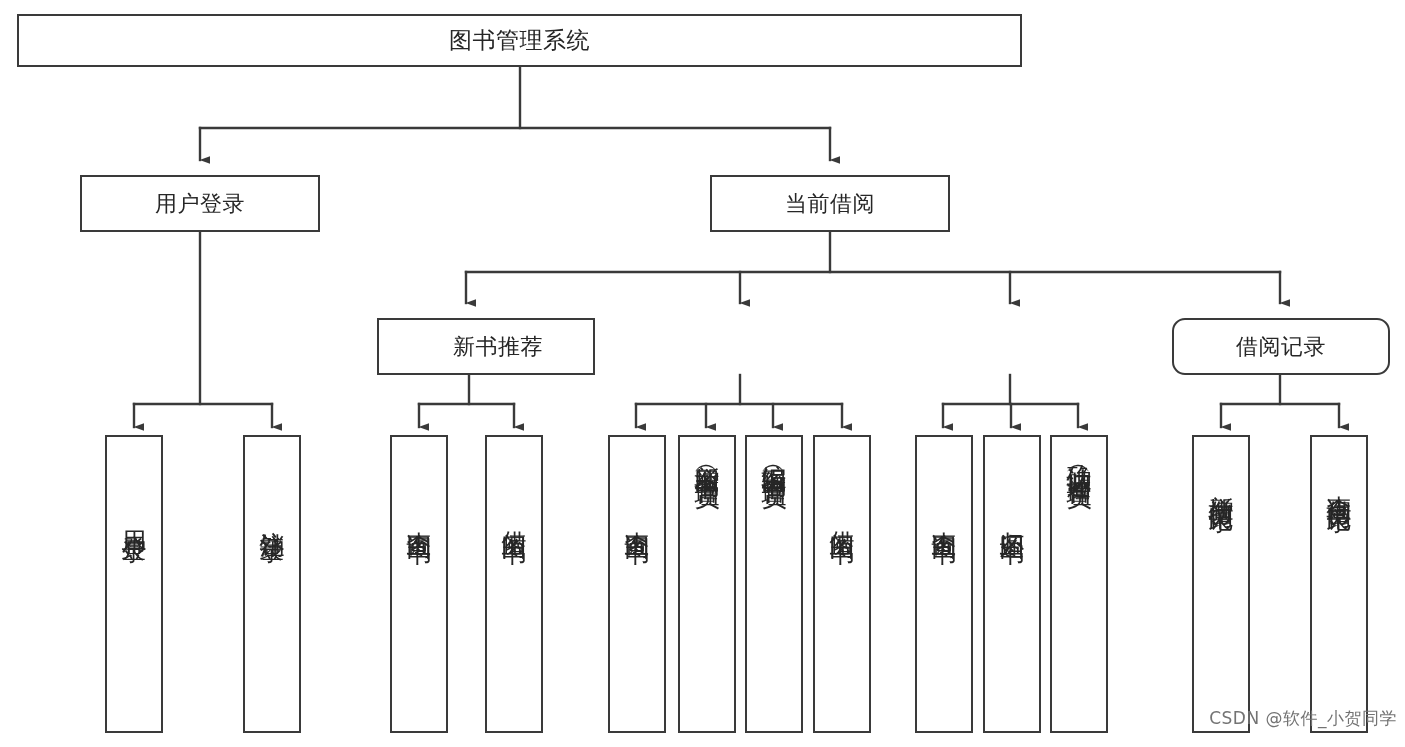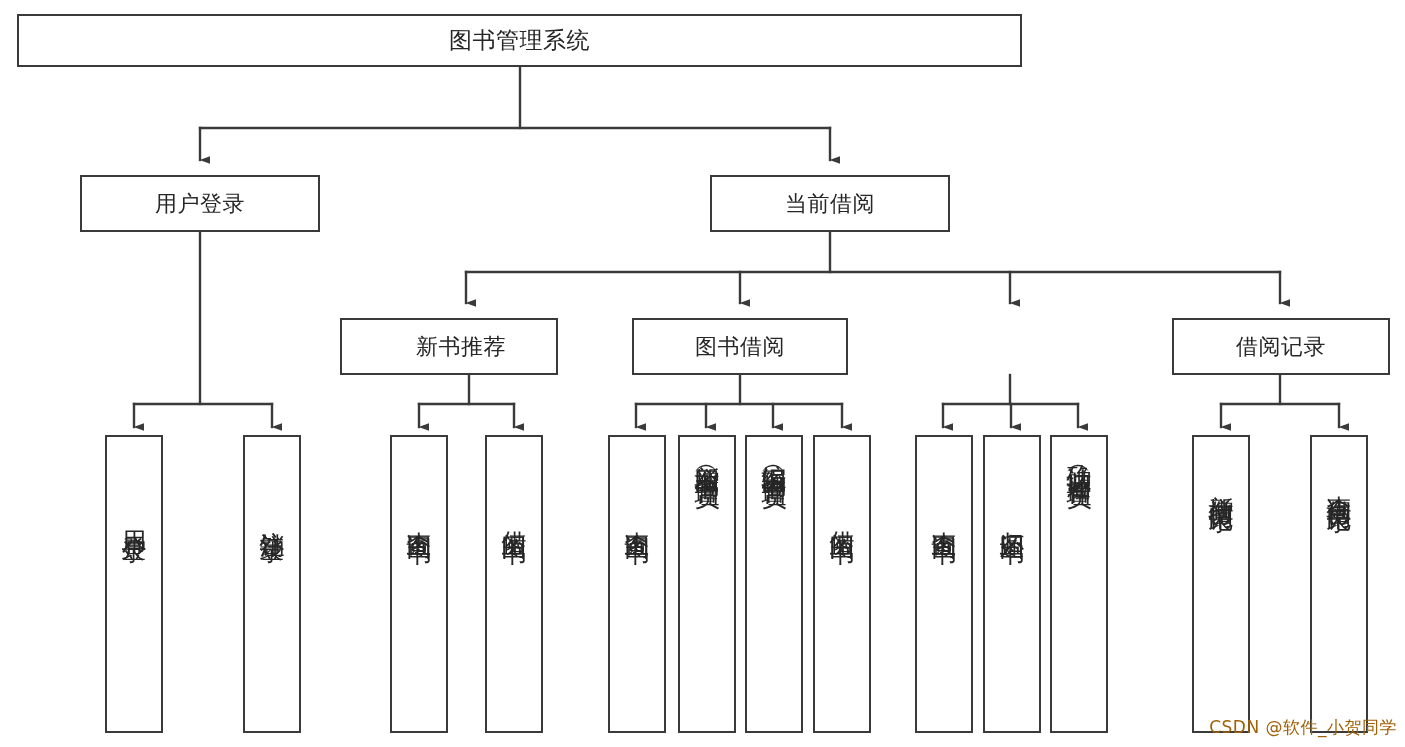--- a/index.html
+++ b/index.html
@@ -58,23 +58,23 @@
     writing-mode: vertical-rl;
     text-orientation: upright;
     font-size: 25px;
     line-height: 1.0;
     letter-spacing: 3px;
     white-space: nowrap;
   }
   .watermark {
     position: absolute;
     right: 8px;
-    bottom: 8px;
+    bottom: 17px;
     font-size: 17px;
-    color: #a16207;
+    color: #737373;
     letter-spacing: 0.5px;
     z-index: 3;
     white-space: nowrap;
   }
 </style>
 </head>
 <body>
 
 <div id="canvas">
 
@@ -133,27 +133,24 @@
     <span class="lbl">图书管理系统</span>
   </div>
 
   <div class="node h" style="left:80px; top:175px; width:240px; height:57px;">
     <span class="lbl">用户登录</span>
   </div>
   <div class="node h" style="left:710px; top:175px; width:240px; height:57px;">
     <span class="lbl">当前借阅</span>
   </div>
 
-  <div class="node h" style="left:340px; top:318px; width:218px; height:57px;padding-left:24px;">
+  <div class="node h" style="left:377px; top:318px; width:218px; height:57px;padding-left:24px;">
     <span class="lbl">新书推荐</span>
   </div>
-  <div class="node h" style="left:632px; top:318px; width:216px; height:57px;">
-    <span class="lbl">图书借阅</span>
-  </div>
-  <div class="node h" style="left:1172px; top:318px; width:218px; height:57px;">
+  <div class="node h" style="left:1172px; top:318px; width:218px; height:57px;border-radius:13px;">
     <span class="lbl">借阅记录</span>
   </div>
 
   <div class="node v" style="left:105px; top:435px; width:58px; height:298px; padding-top:74px;">
     <span class="lbl">用户登录</span>
   </div>
   <div class="node v" style="left:243px; top:435px; width:58px; height:298px; padding-top:74px;">
     <span class="lbl">注销登录</span>
   </div>
 

